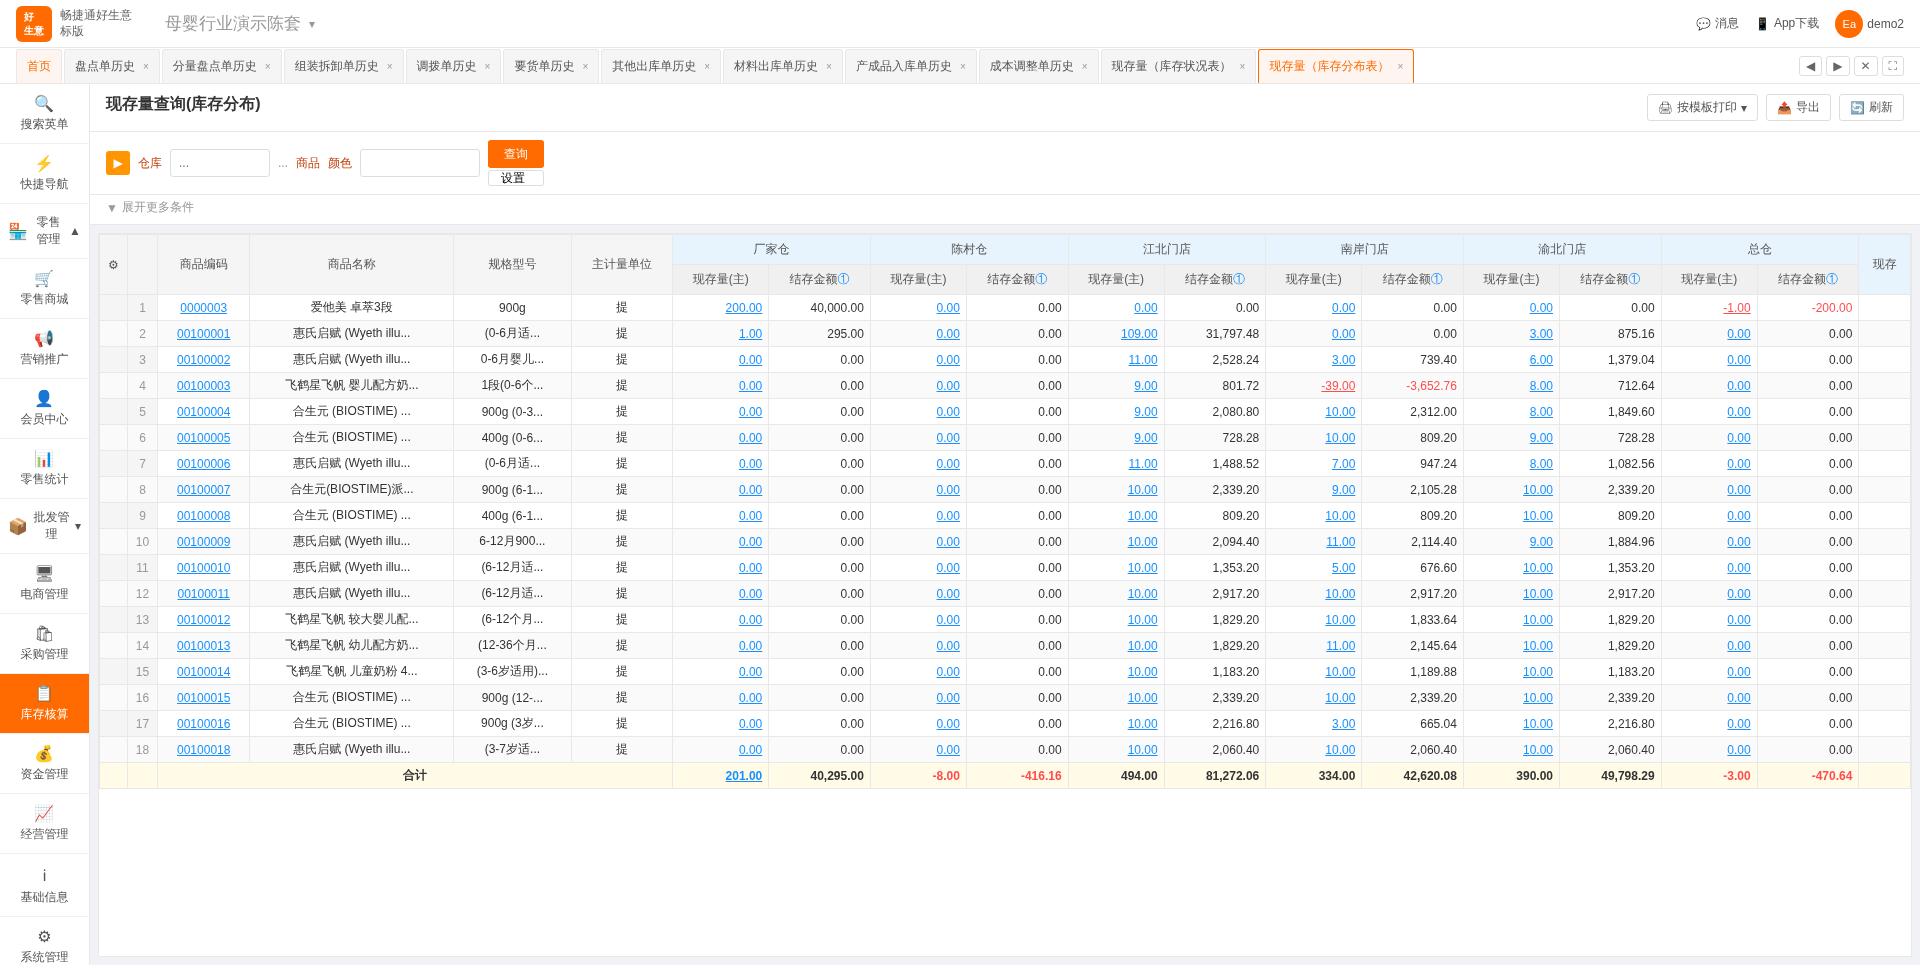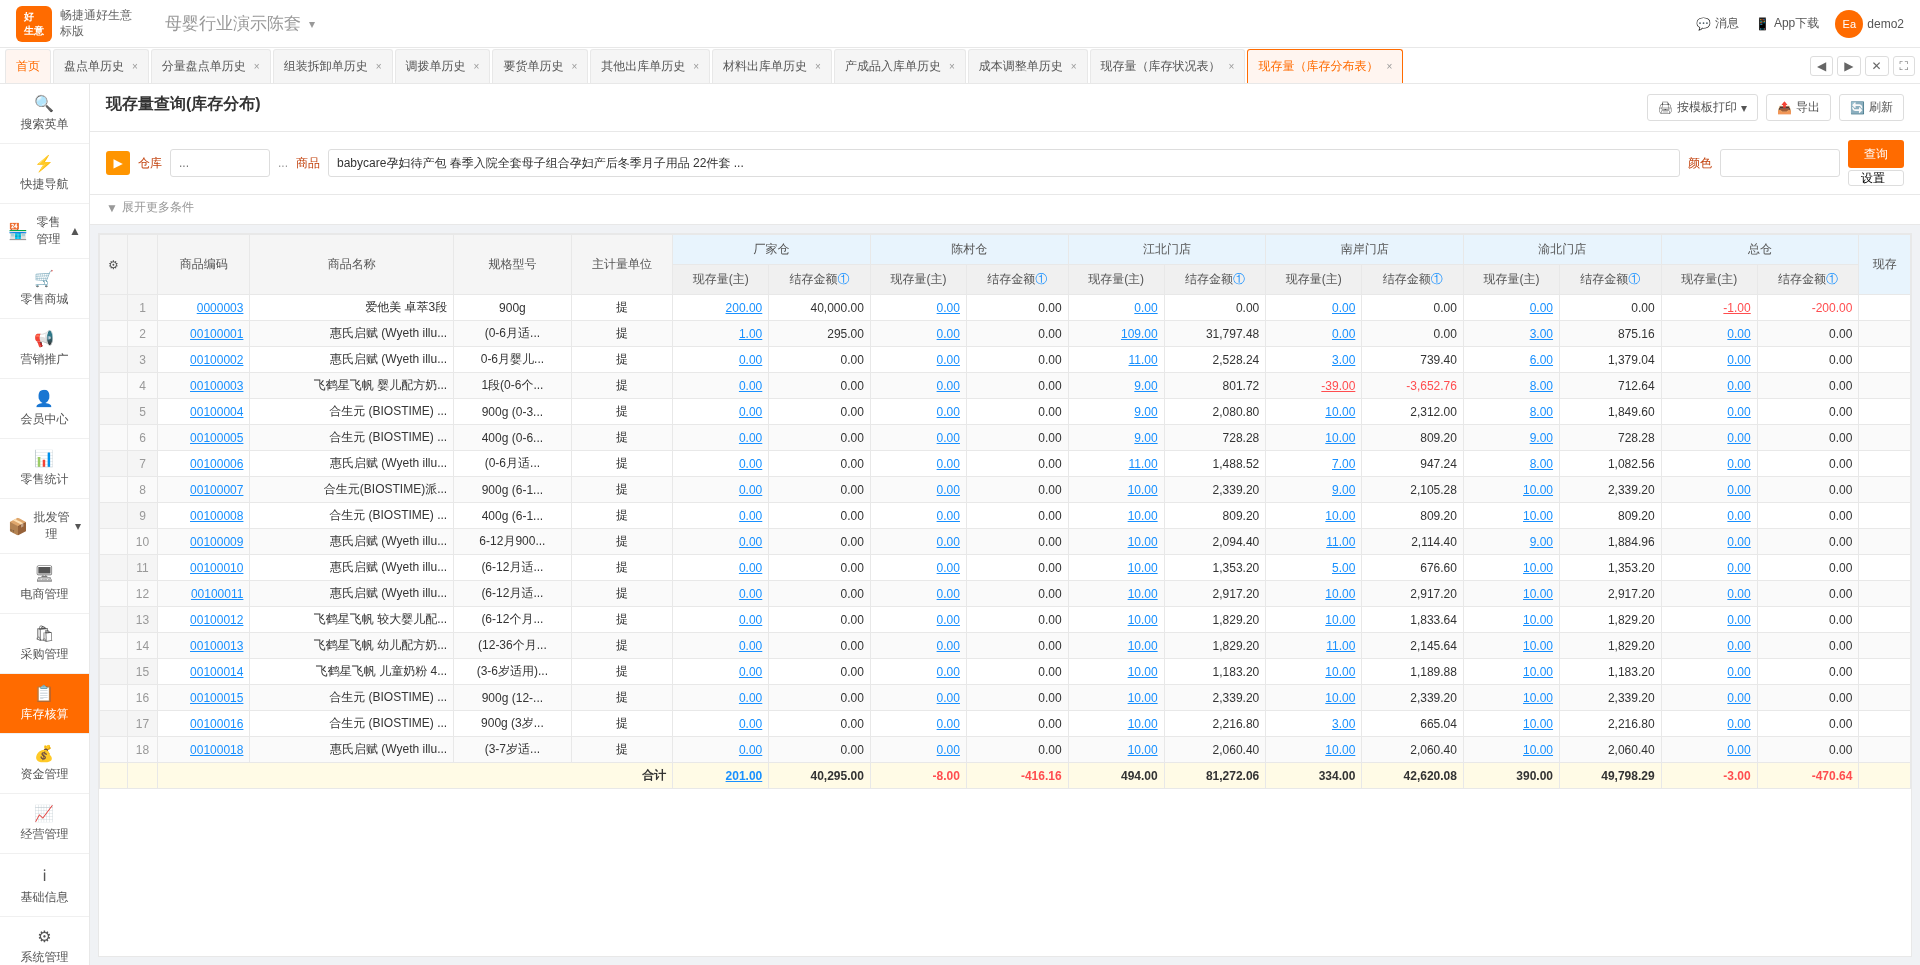--- a/index.html
+++ b/index.html
@@ -23,21 +23,21 @@
     .avatar { width: 28px; height: 28px; border-radius: 50%; background: #ff6b00; display: flex; align-items: center; justify-content: center; color: #fff; font-size: 11px; }
 
     
     .tab-bar {
       background: #fff;
       display: flex;
       align-items: center;
       height: 36px;
       border-bottom: 1px solid #e8e8e8;
       overflow: hidden;
-      padding: 0 5px;
+      padding: 0 16px;
     }
     .tab-item {
       display: flex;
       align-items: center;
       padding: 0 10px;
       height: 34px;
       border: 1px solid #e8e8e8;
       border-bottom: none;
       margin-right: 2px;
       cursor: pointer;
@@ -162,21 +162,21 @@
     }
     td {
       padding: 4px 6px;
       border: 1px solid #e8e8e8;
       text-align: center;
       color: #333;
       white-space: nowrap;
     }
     tr:nth-child(even) td { background: #fafafa; }
     .col-num { background: #f5f5f5; color: #999; width: 28px; }
-    .text-left { text-align: right; }
+    .text-left { text-align: center; }
     .text-right { text-align: right; }
     .link-style { color: #1890ff; text-decoration: underline; cursor: pointer; }
     .negative { color: #ff4d4f; }
     .total-row td { background: #fffbe6; font-weight: bold; }
     .gear-cell { width: 28px; }
     th.group-header { background: #e8f4fd; }
     .sub-header th { background: #f0f0f0; }
 
     .filter-row2 {
       background: #fff;
@@ -358,21 +358,20 @@
         </button>
       </div>
     </div>
 
     <div class="filter-area">
       <button class="filter-toggle">▶</button>
       <span class="filter-label">仓库</span>
       <input class="filter-input" style="width: 100px;" value="" placeholder="...">
       <span class="filter-dots">...</span>
       <span class="filter-label">商品</span>
-      <input class="filter-input-wide" value="babycare孕妇待产包 春季入院全套母子组合孕妇产后冬季月子用品 22件套 ..." style="">
       <span class="filter-label">颜色</span>
       <input class="filter-input" style="width: 120px;" value="">
       <div class="search-btn-group">
         <button class="btn-search">查询</button>
         <button class="btn-settings">设置</button>
       </div>
     </div>
     <div class="filter-row2">
       <span class="expand-conditions">
         <span>▼</span>

